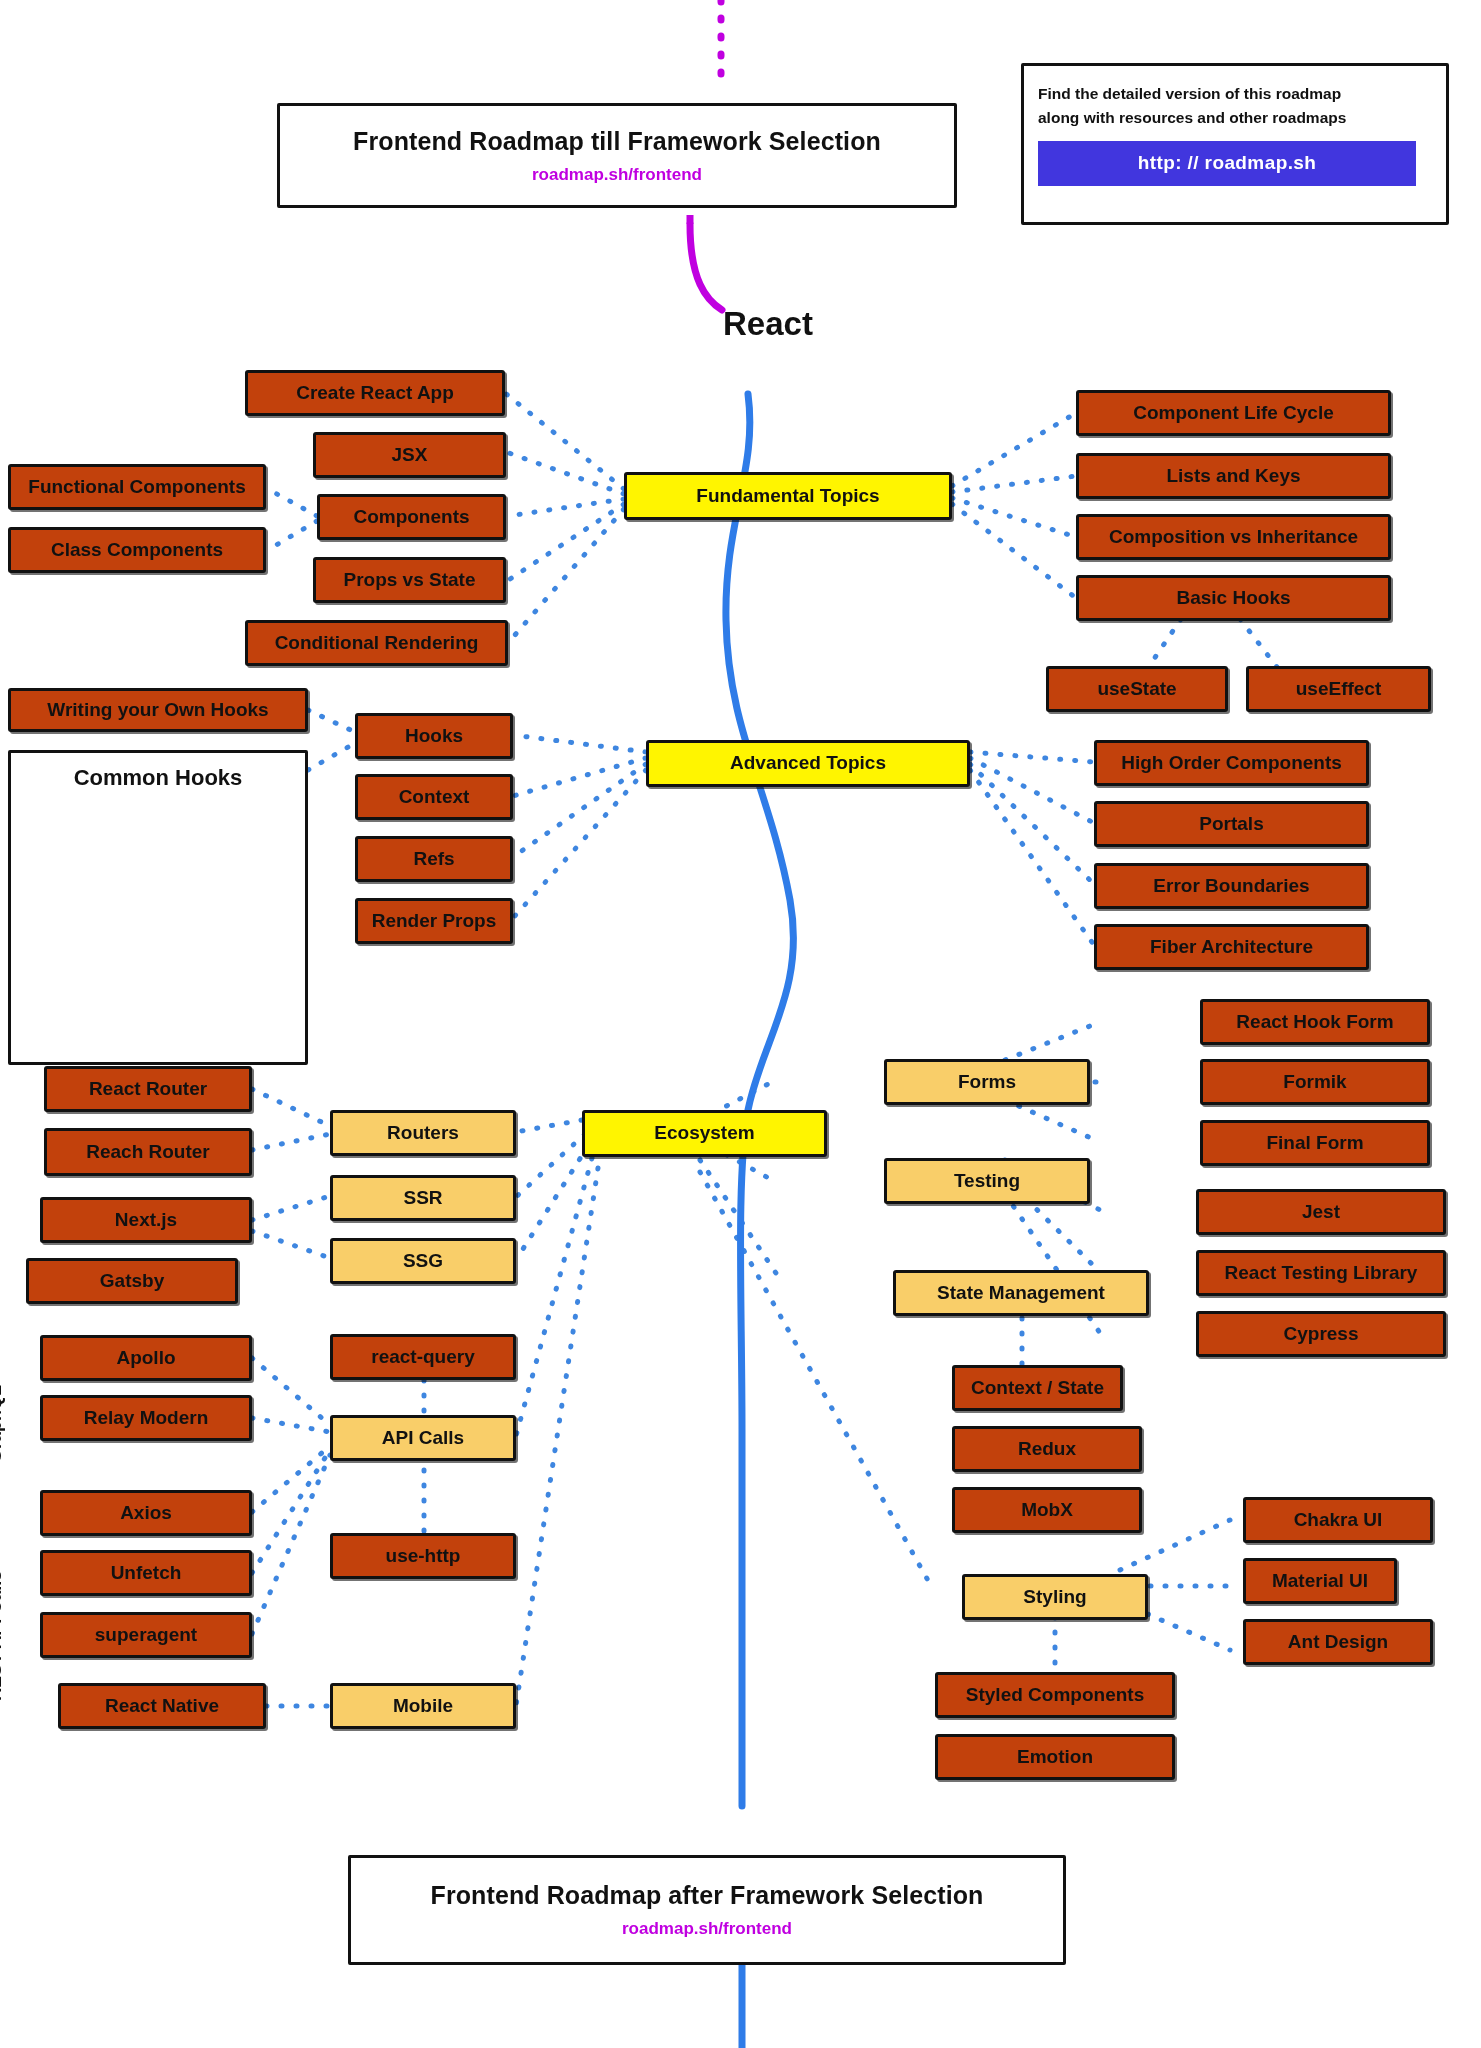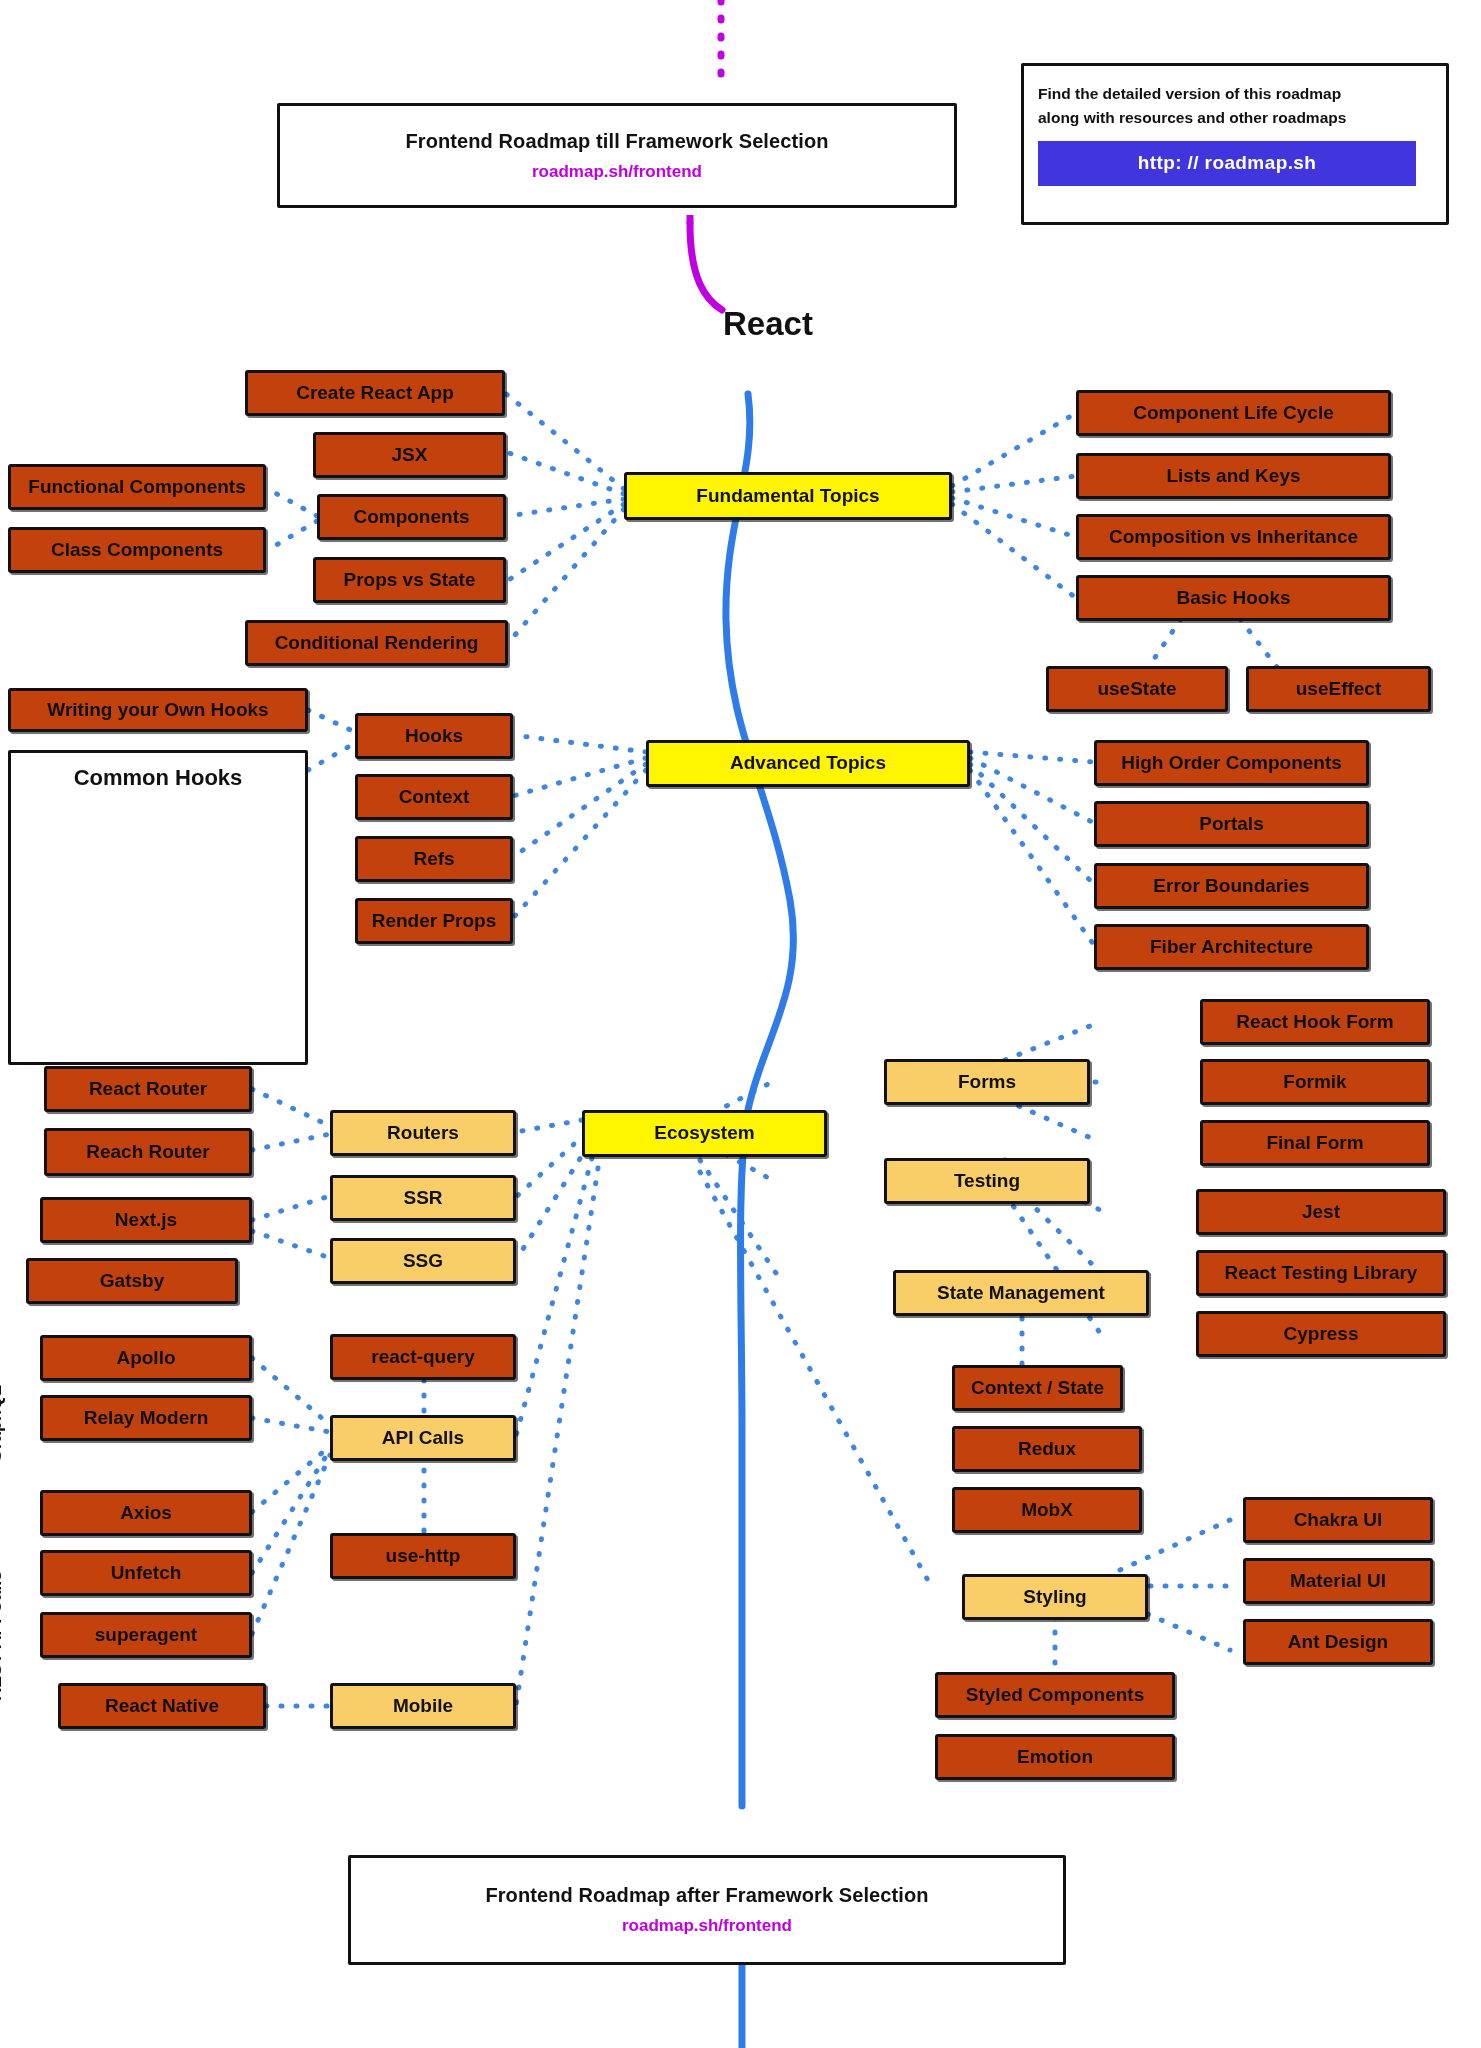--- a/index.html
+++ b/index.html
@@ -28,21 +28,21 @@
   
   .panel{
     position:absolute;box-sizing:border-box;background:#ffffff;
     border:3px solid #111111;border-radius:2px;z-index:4;
   }
   .titlebox{
     position:absolute;box-sizing:border-box;background:#ffffff;
     border:3px solid #111111;border-radius:2px;z-index:5;
     display:flex;flex-direction:column;align-items:center;justify-content:center;
   }
-  .titlebox .t1{font-size:20px;font-weight:700;color:#111;letter-spacing:.1px;}
+  .titlebox .t1{font-size:25px;font-weight:700;color:#111;letter-spacing:.1px;}
   .titlebox .t2{font-size:17px;font-weight:700;color:#C000E0;margin-top:9px;}
 
   .infobox{
     position:absolute;box-sizing:border-box;background:#ffffff;
     border:3px solid #111111;border-radius:2px;z-index:5;
     padding:16px 30px 14px 14px;
   }
   .infobox .line{font-size:15.5px;font-weight:600;color:#111;line-height:1.55;text-align:left;}
   .infobox .cta{
     margin-top:11px;background:#4136DE;color:#ffffff;
@@ -260,21 +260,21 @@
 
   <div class="node leaf" style="left:1196px;top:1189px;width:250px;height:46px;">Jest</div>
   <div class="node leaf" style="left:1196px;top:1250px;width:250px;height:46px;">React Testing Library</div>
   <div class="node leaf" style="left:1196px;top:1311px;width:250px;height:46px;">Cypress</div>
 
   <div class="node leaf" style="left:952px;top:1365px;width:171px;height:46px;">Context / State</div>
   <div class="node leaf" style="left:952px;top:1426px;width:190px;height:46px;">Redux</div>
   <div class="node leaf" style="left:952px;top:1487px;width:190px;height:46px;">MobX</div>
 
   <div class="node leaf" style="left:1243px;top:1497px;width:190px;height:46px;">Chakra UI</div>
-  <div class="node leaf" style="left:1243px;top:1558px;width:190px;height:46px;">Material UI</div>
+  <div class="node leaf" style="left:1243px;top:1558px;width:154px;height:46px;">Material UI</div>
   <div class="node leaf" style="left:1243px;top:1619px;width:190px;height:46px;">Ant Design</div>
 
   <div class="node leaf" style="left:935px;top:1672px;width:240px;height:46px;">Styled Components</div>
   <div class="node leaf" style="left:935px;top:1734px;width:240px;height:46px;">Emotion</div>
 
   <div class="titlebox" style="left:348px;top:1855px;width:718px;height:110px;">
     <div class="t1">Frontend Roadmap after Framework Selection</div>
     <div class="t2">roadmap.sh/frontend</div>
   </div>
 

